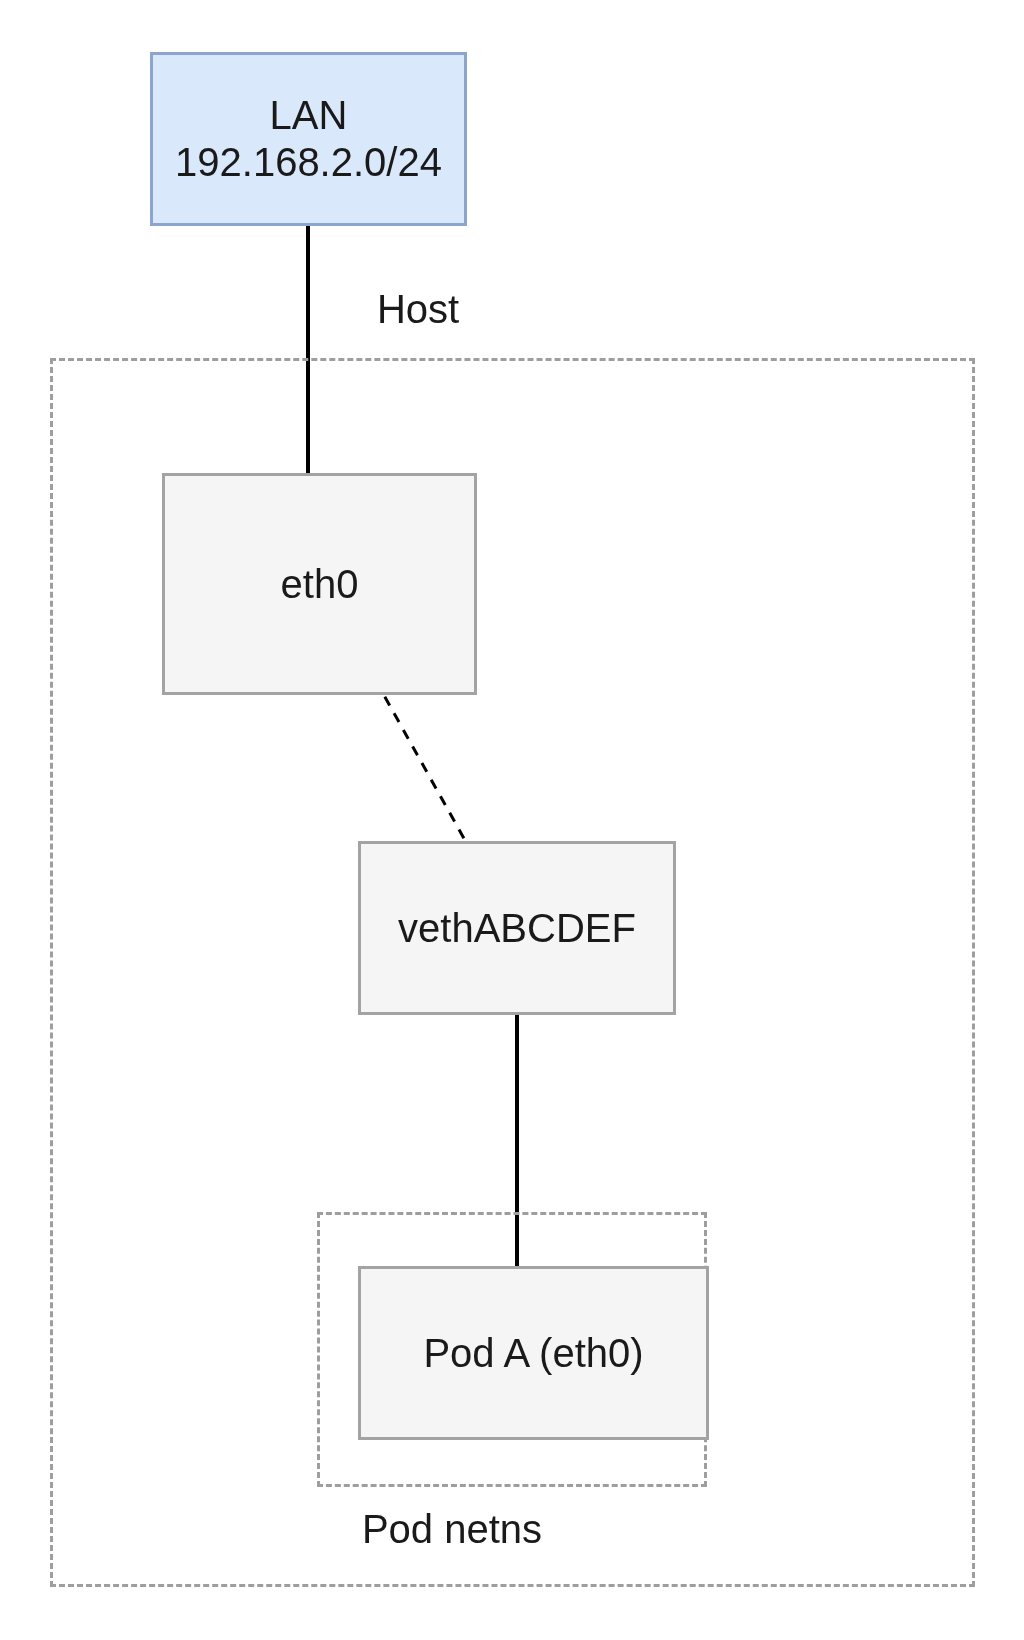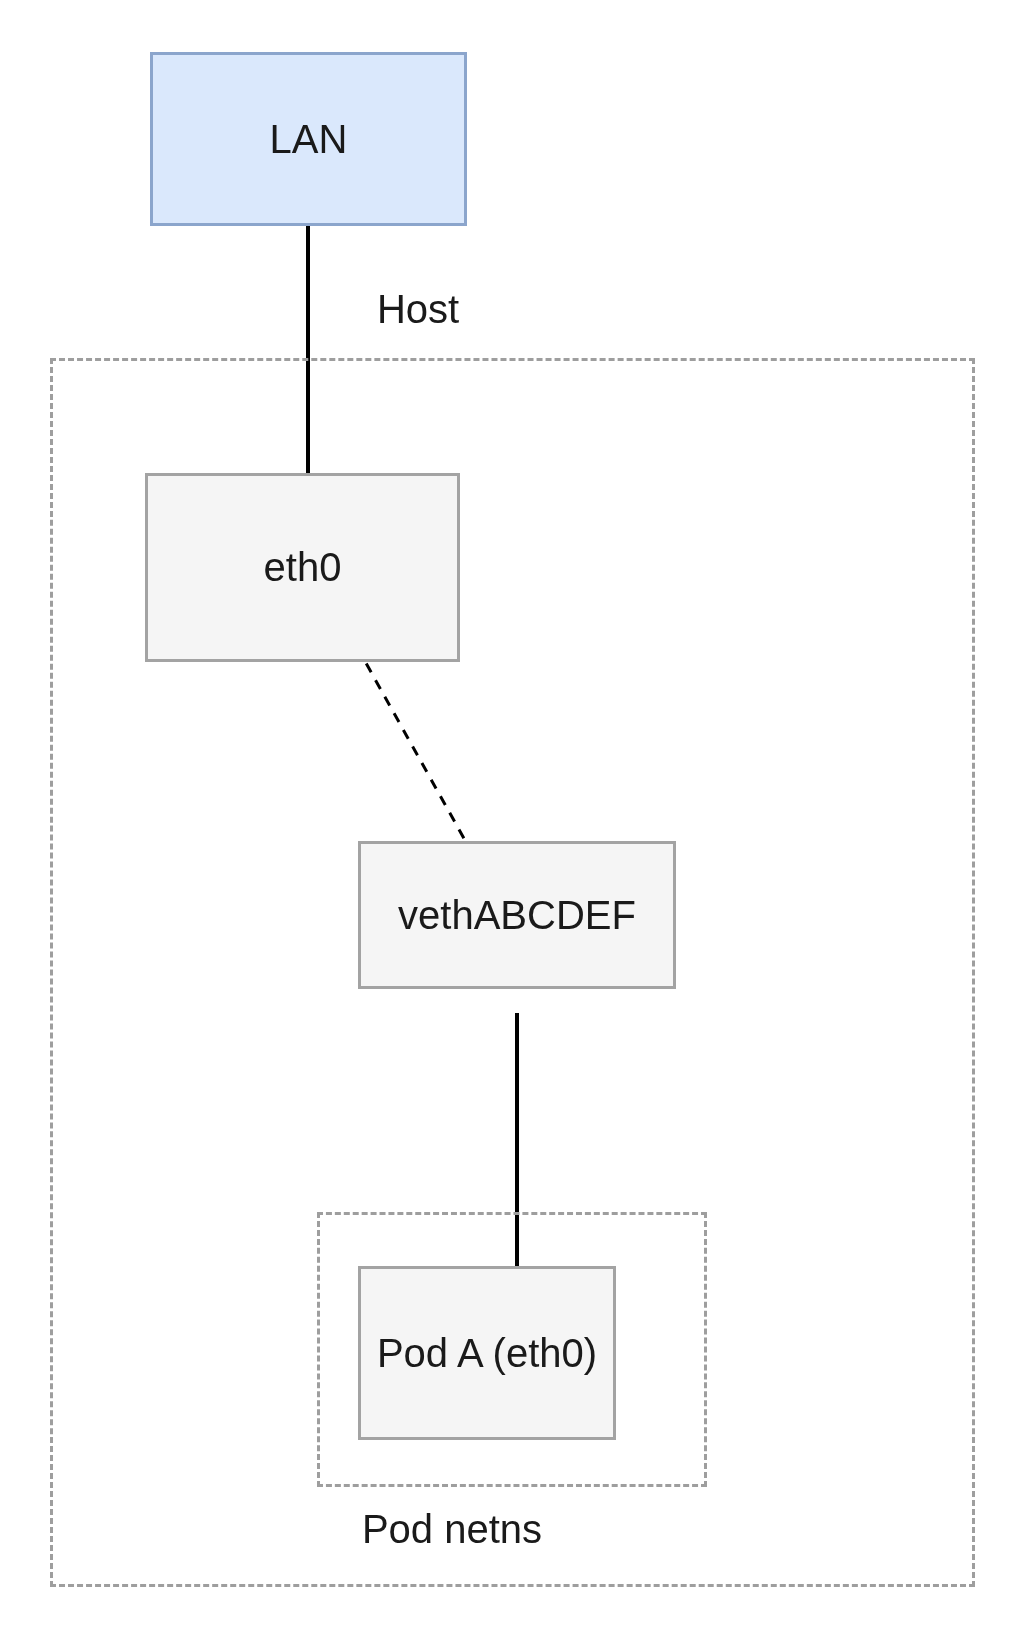--- a/index.html
+++ b/index.html
@@ -61,23 +61,23 @@
   .float-label {
     position: absolute;
     left: 0;
     width: 836px;
     text-align: center;
     font-size: 40px;
     line-height: 46px;
     color: var(--text, #1a1a1a);
   }
   #lan-node   { left: 150px; top: 52px;   width: 317px; height: 174px; }
-  #eth0-node  { left: 145px; top: 473px;  width: 315px; height: 189px; }
-  #veth-node  { left: 358px; top: 841px;  width: 318px; height: 148px; }
-  #poda-node  { left: 358px; top: 1266px; width: 258px; height: 174px; }
+  #eth0-node  { left: 162px; top: 473px;  width: 315px; height: 222px; }
+  #veth-node  { left: 358px; top: 841px;  width: 318px; height: 174px; }
+  #poda-node  { left: 358px; top: 1266px; width: 351px; height: 174px; }
   #host-box   { left: 50px;  top: 358px;  width: 925px; height: 1229px; }
   #podns-box  { left: 317px; top: 1212px; width: 390px; height: 275px; }
   #host-label { top: 286px; }
   #podns-label{ top: 1506px; margin-left: 34px; }
 </style>
 </head>
 <body>
 
 <div class="canvas">
 
@@ -86,20 +86,21 @@
     <line class="dashed" x1="357" y1="647" x2="466" y2="842"></line>
     <line class="solid" x1="517" y1="1013" x2="517" y2="1268"></line>
   </svg>
 
   <div id="host-box" class="container-box"></div>
 
   <div id="host-label" class="float-label">Host</div>
 
   <div id="lan-node" class="node blue">
     <div>LAN</div>
+    <div>192.168.2.0/24</div>
   </div>
 
   <div id="eth0-node" class="node gray">
     <div>eth0</div>
   </div>
 
   <div id="veth-node" class="node gray">
     <div>vethABCDEF</div>
   </div>
 

